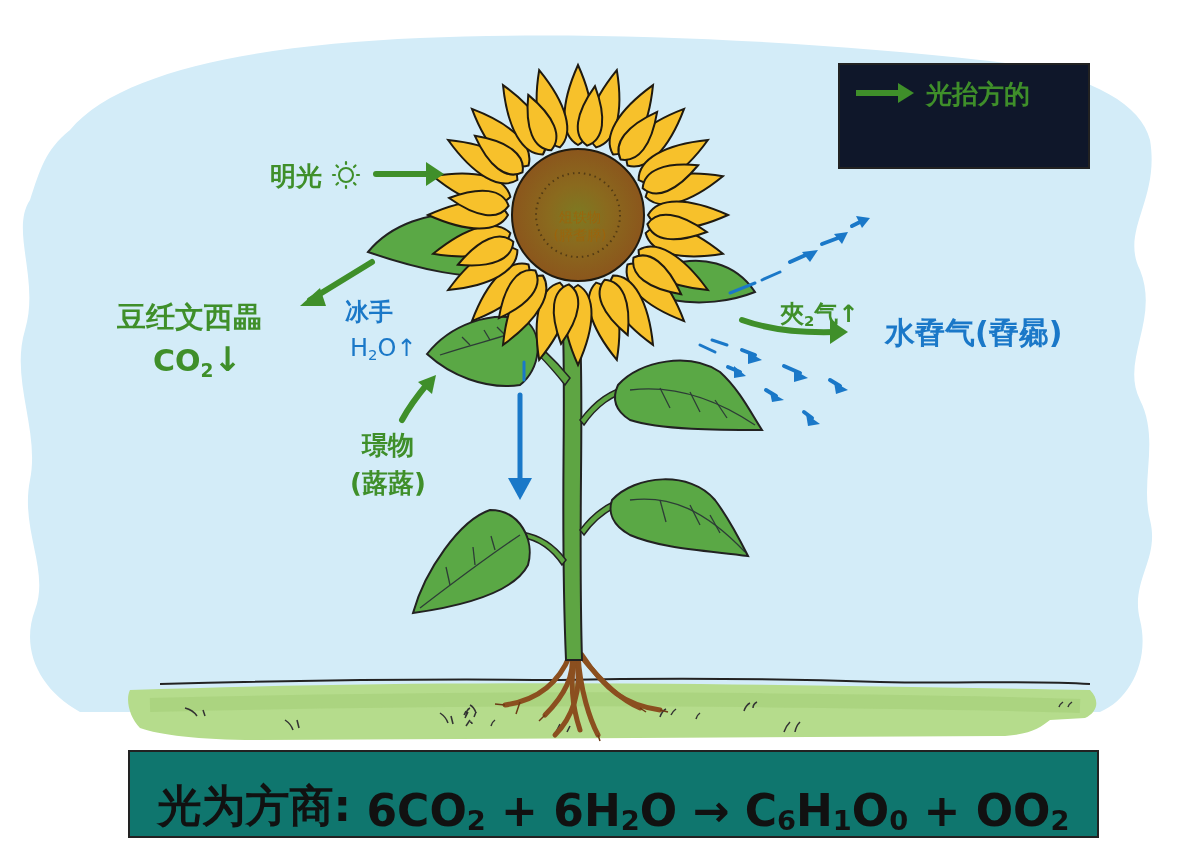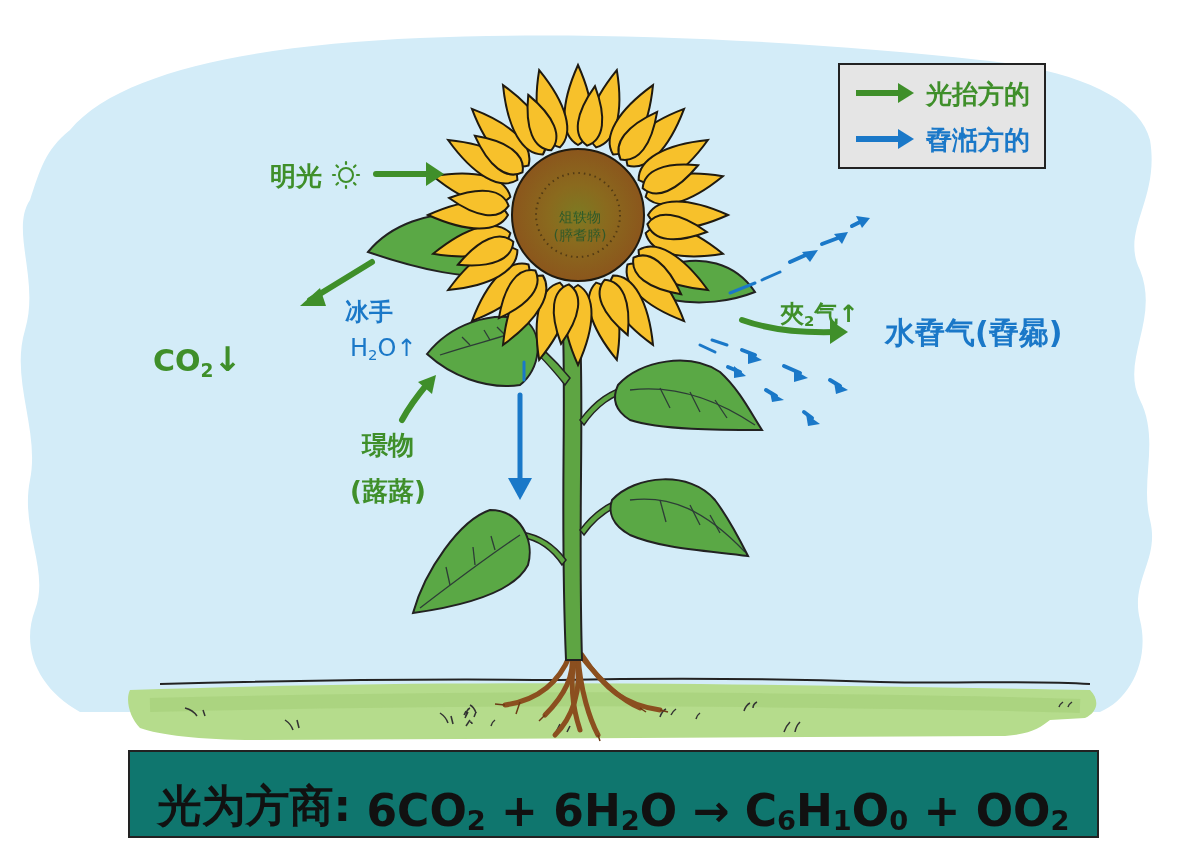--- a/index.html
+++ b/index.html
@@ -3,29 +3,29 @@
 <meta charset="utf-8">
 <style>
   html, body { margin:0; padding:0; background:#ffffff; }
   body { width:1184px; height:864px; position:relative; overflow:hidden;
          font-family:"DejaVu Sans", sans-serif; }
   .stage { position:absolute; left:0; top:0; width:1184px; height:864px; }
   .lbl { position:absolute; white-space:nowrap; font-weight:bold; line-height:1; }
   .green { color:#3f8f2a; }
   .blue { color:#1a78c8; }
   sub { font-size:0.62em; vertical-align:-0.3em; }
-  .legend { position:absolute; left:838px; top:63px; width:208px; height:106px;
-            background:#e5e5e5; border:2px solid #222; box-sizing:border-box; }
+  .legend { position:absolute; left:838px; top:63px; width:252px; height:106px;
+            background:#0f172a; border:2px solid #222; box-sizing:border-box; }
   .legend-row { position:absolute; left:14px; display:flex; align-items:center; gap:10px;
                 font-size:26px; font-weight:bold; }
   .formula { position:absolute; left:128px; top:750px; width:971px; height:88px;
              background:#0f766e; border:2px solid #222; box-sizing:border-box;
              display:flex; align-items:flex-end; justify-content:center;
              font-size:44px; font-weight:bold; color:#111; letter-spacing:0px; }
-  .center-text { position:absolute; font-size:14px; color:#14532d; font-weight:normal;
+  .center-text { position:absolute; font-size:14px; color:#a16207; font-weight:normal;
                  text-align:center; line-height:1.3; opacity:0.75; }
 </style>
 </head>
 <body>
 
 <div class="stage">
 
   <svg width="1184" height="864" style="position:absolute;left:0;top:0">
     <defs>
       <radialGradient id="centerGrad" cx="50%" cy="50%" r="50%">
@@ -246,56 +246,48 @@
             <path d="M26,15 L28,15"></path>
           <path d="M5.5,5.5 L7,7"></path>
             <path d="M23,23 L24.5,24.5"></path>
           <path d="M24.5,5.5 L23,7"></path>
             <path d="M7,23 L5.5,24.5"></path>
         </g>
       </svg>
     </span>
   </div>
 
+  <div class="lbl green" style="left:117px;top:303px;font-size:29px;">豆纴文西畾</div>
   <div class="lbl green" style="left:153px;top:342px;font-size:30px;">
     <span>CO</span><sub>2</sub><span style="font-size:34px;">↓</span>
   </div>
 
   <div class="lbl blue" style="left:345px;top:300px;font-size:24px;">冰手</div>
   <div class="lbl blue" style="left:350px;top:336px;font-size:24px;font-weight:normal;">
     <span>H</span><sub>2</sub><span>O</span><span>↑</span>
   </div>
 
   <div class="lbl green" style="left:362px;top:432px;font-size:26px;text-align:center;">璟物</div>
-  <div class="lbl green" style="left:350px;top:470px;font-size:26px;margin-top:8px;">(蕗蕗)</div>
+  <div class="lbl green" style="left:350px;top:470px;font-size:26px;">(蕗蕗)</div>
 
   <div class="lbl green" style="left:780px;top:278px;font-size:24px;margin-top:24px;">
     <span>夾</span><sub>2</sub><span>气</span><span>↑</span>
   </div>
 
   <div class="lbl blue" style="left:885px;top:318px;font-size:30px;">水孴气(孴曏)</div>
 
   <div class="legend">
     <div class="legend-row" style="top:12px;color:#3f8f2a;">
       <span>
         <svg width="62" height="22" viewBox="0 0 62 22">
             <path d="M2,11 L46,11" stroke="#3f8f2a" stroke-width="6"></path>
             <polygon points="60,11 44,1 44,21" fill="#3f8f2a"></polygon>
           </svg>
       </span>
       <span>光抬方的</span>
-    </div>
-    <div class="legend-row" style="top:58px;color:#1a78c8;">
-      <span>
-        <svg width="62" height="22" viewBox="0 0 62 22">
-            <path d="M2,11 L46,11" stroke="#1a78c8" stroke-width="6"></path>
-            <polygon points="60,11 44,1 44,21" fill="#1a78c8"></polygon>
-          </svg>
-      </span>
-      <span>孴湉方的</span>
     </div>
   </div>
 
   <div class="formula">
     <span>光为方商:</span>
     <span style="white-space:pre"> 6CO</span>
       <sub>2</sub>
     <span style="white-space:pre"> + </span>
     <span>6H</span>
       <sub>2</sub>

